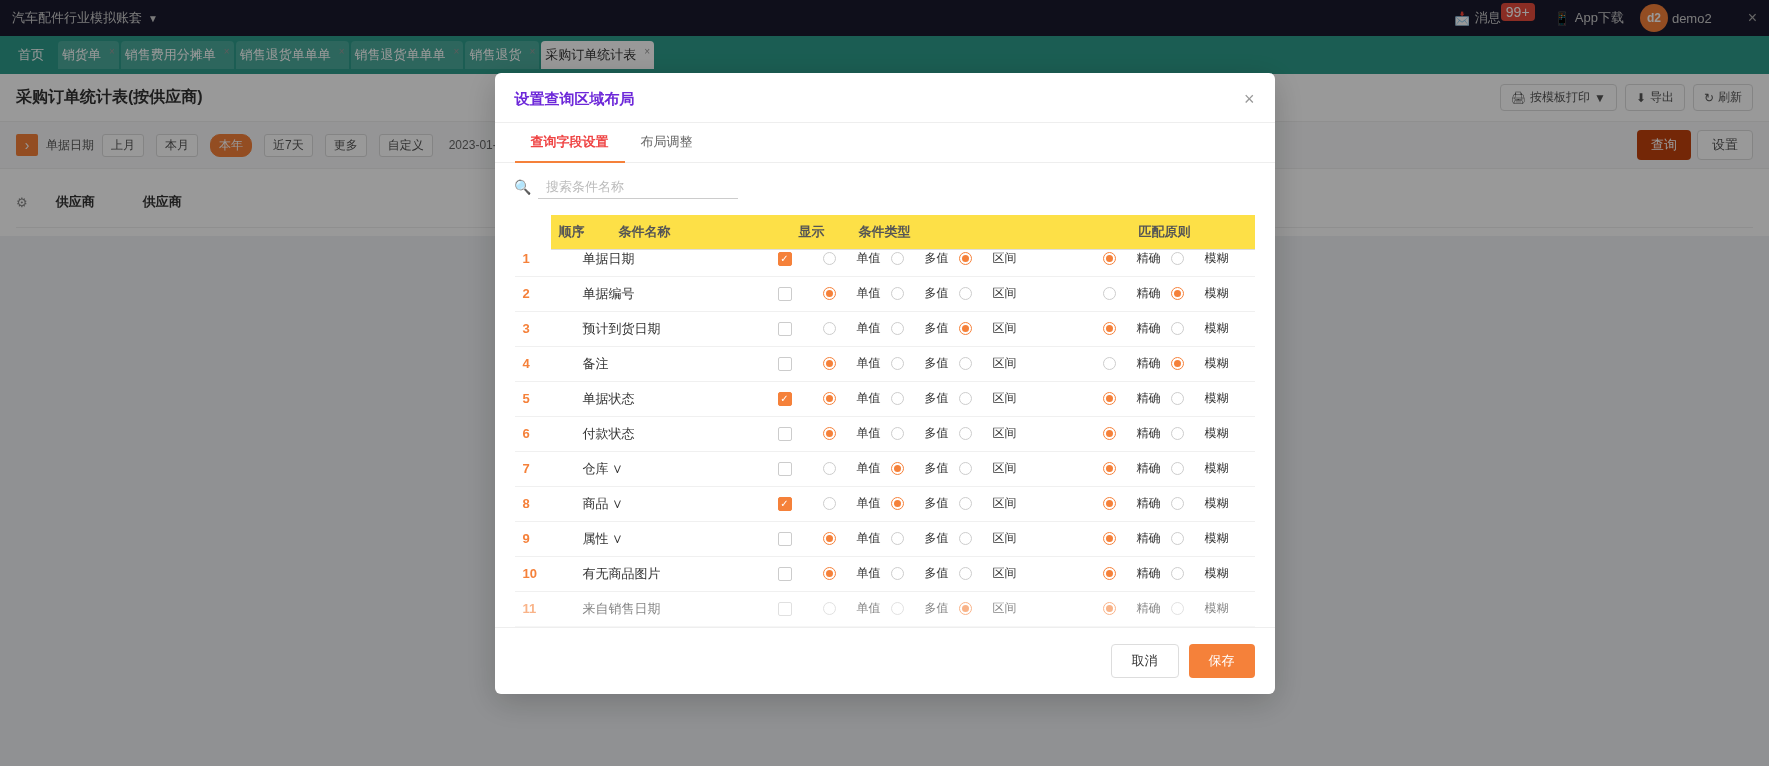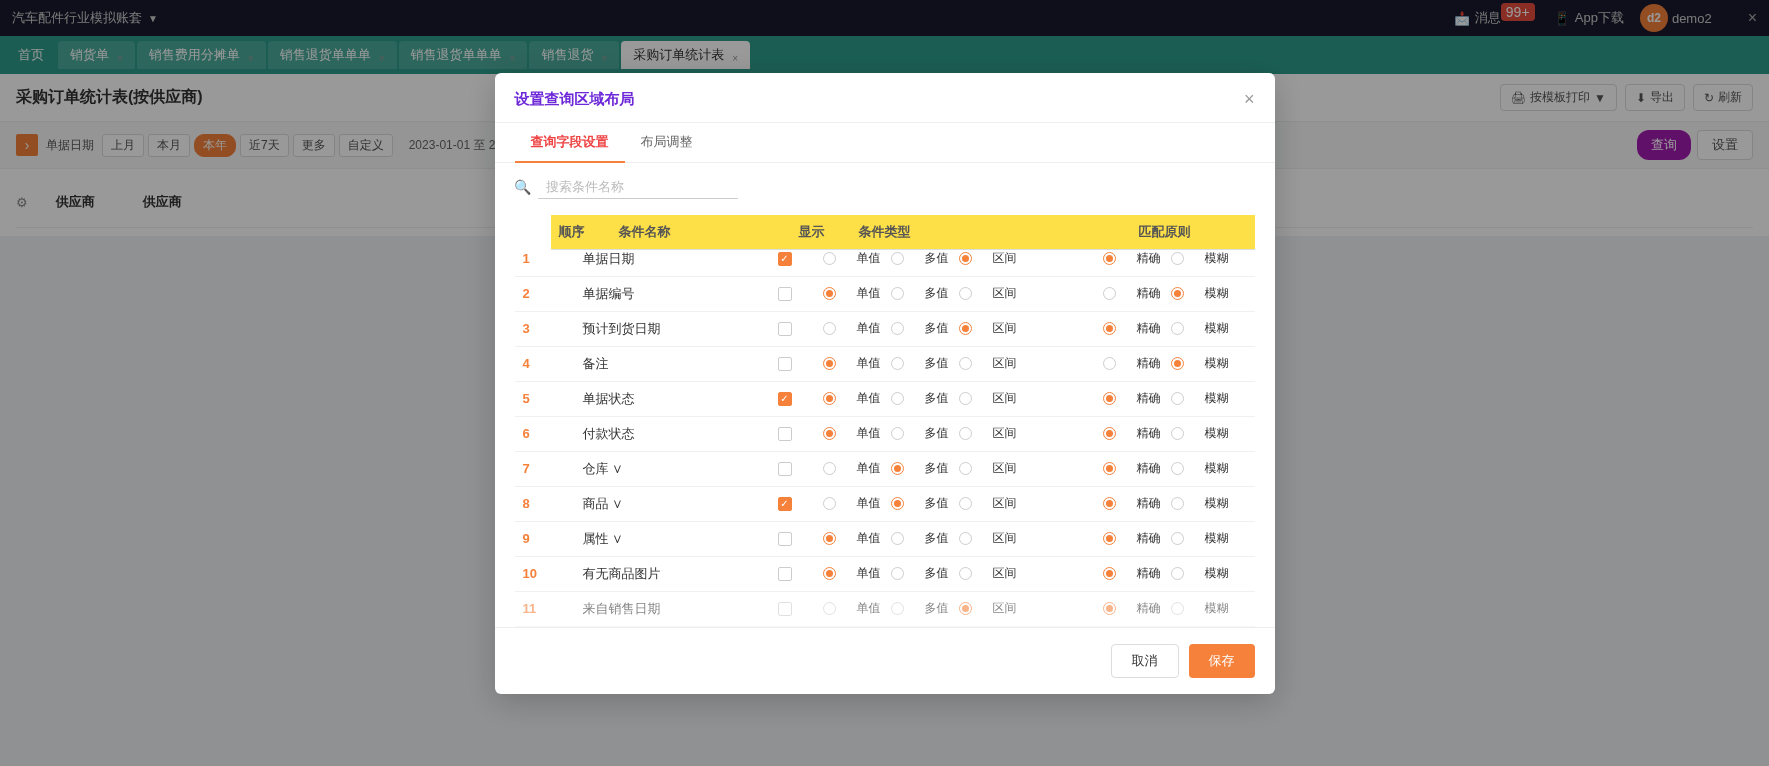--- a/index.html
+++ b/index.html
@@ -25,26 +25,26 @@
       background: #2d9c8a;
       height: 38px;
       display: flex;
       align-items: center;
       padding: 0 6px;
       gap: 2px;
     }
     .tab-item {
       background: rgba(255,255,255,0.15);
       color: white;
-      padding: 5px 12px;
+      padding: 5px 4px;
       border-radius: 4px 4px 0 0;
       font-size: 13px;
       cursor: pointer;
       display: flex;
-      align-items: flex-end;
+      align-items: flex-start;
       gap: 5px;
       white-space: nowrap;
     }
     .tab-item.active { background: white; color: #333; }
     .tab-item .tab-close { font-size: 10px; color: #999; margin-left: 3px; }
     .home-tab { background: transparent; color: white; padding: 5px 12px; font-size: 13px; cursor: pointer; }
 
     
     .page-header {
       background: white;
@@ -61,34 +61,34 @@
       background: white;
       padding: 4px 10px;
       border-radius: 4px;
       cursor: pointer;
       font-size: 12px;
       display: flex;
       align-items: center;
       gap: 4px;
       color: #555;
     }
-    .btn-primary { background: #a21caf; color: white; border: none; padding: 5px 14px; border-radius: 12px; cursor: pointer; font-size: 13px; }
+    .btn-primary { background: #c2410c; color: white; border: none; padding: 5px 14px; border-radius: 4px; cursor: pointer; font-size: 13px; }
 
     
     .filter-bar {
       background: #f8f9fa;
       padding: 8px 16px;
       display: flex;
       align-items: center;
       gap: 8px;
       border-bottom: 1px solid #eee;
     }
     .filter-toggle { background: #f5813a; color: white; border: none; width: 22px; height: 22px; border-radius: 2px; cursor: pointer; font-size: 14px; display: flex; align-items: center; justify-content: center; }
     .filter-label { color: #555; font-size: 12px; }
-    .date-btns { display: flex; gap: 4px; }
+    .date-btns { display: flex; gap: 12px; }
     .date-btn { border: 1px solid #ddd; background: white; padding: 2px 8px; border-radius: 3px; cursor: pointer; font-size: 12px; color: #555; }
     .date-btn.active { background: #f5813a; color: white; border-color: #f5813a; border-radius: 10px; }
     .date-range { font-size: 12px; color: #666; margin-left: 8px; }
 
     
     .table-area {
       background: white;
       margin: 0;
       padding: 8px 16px;
     }

